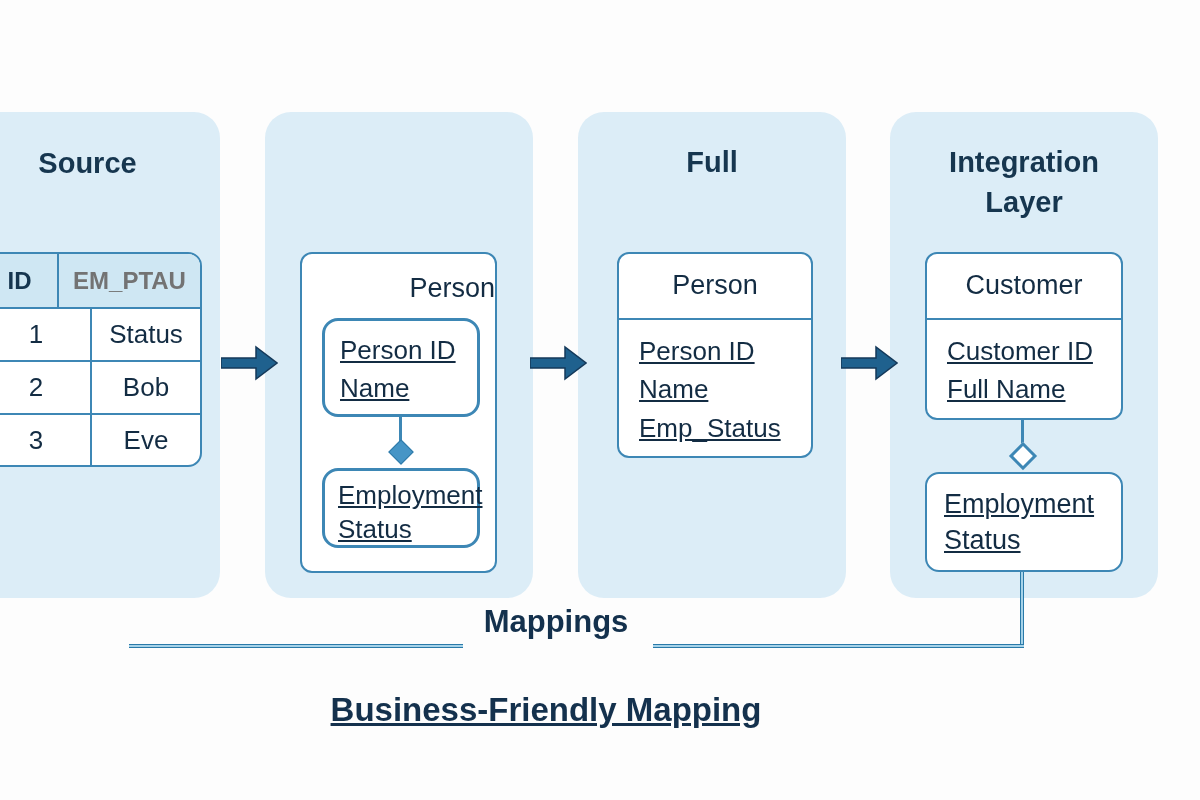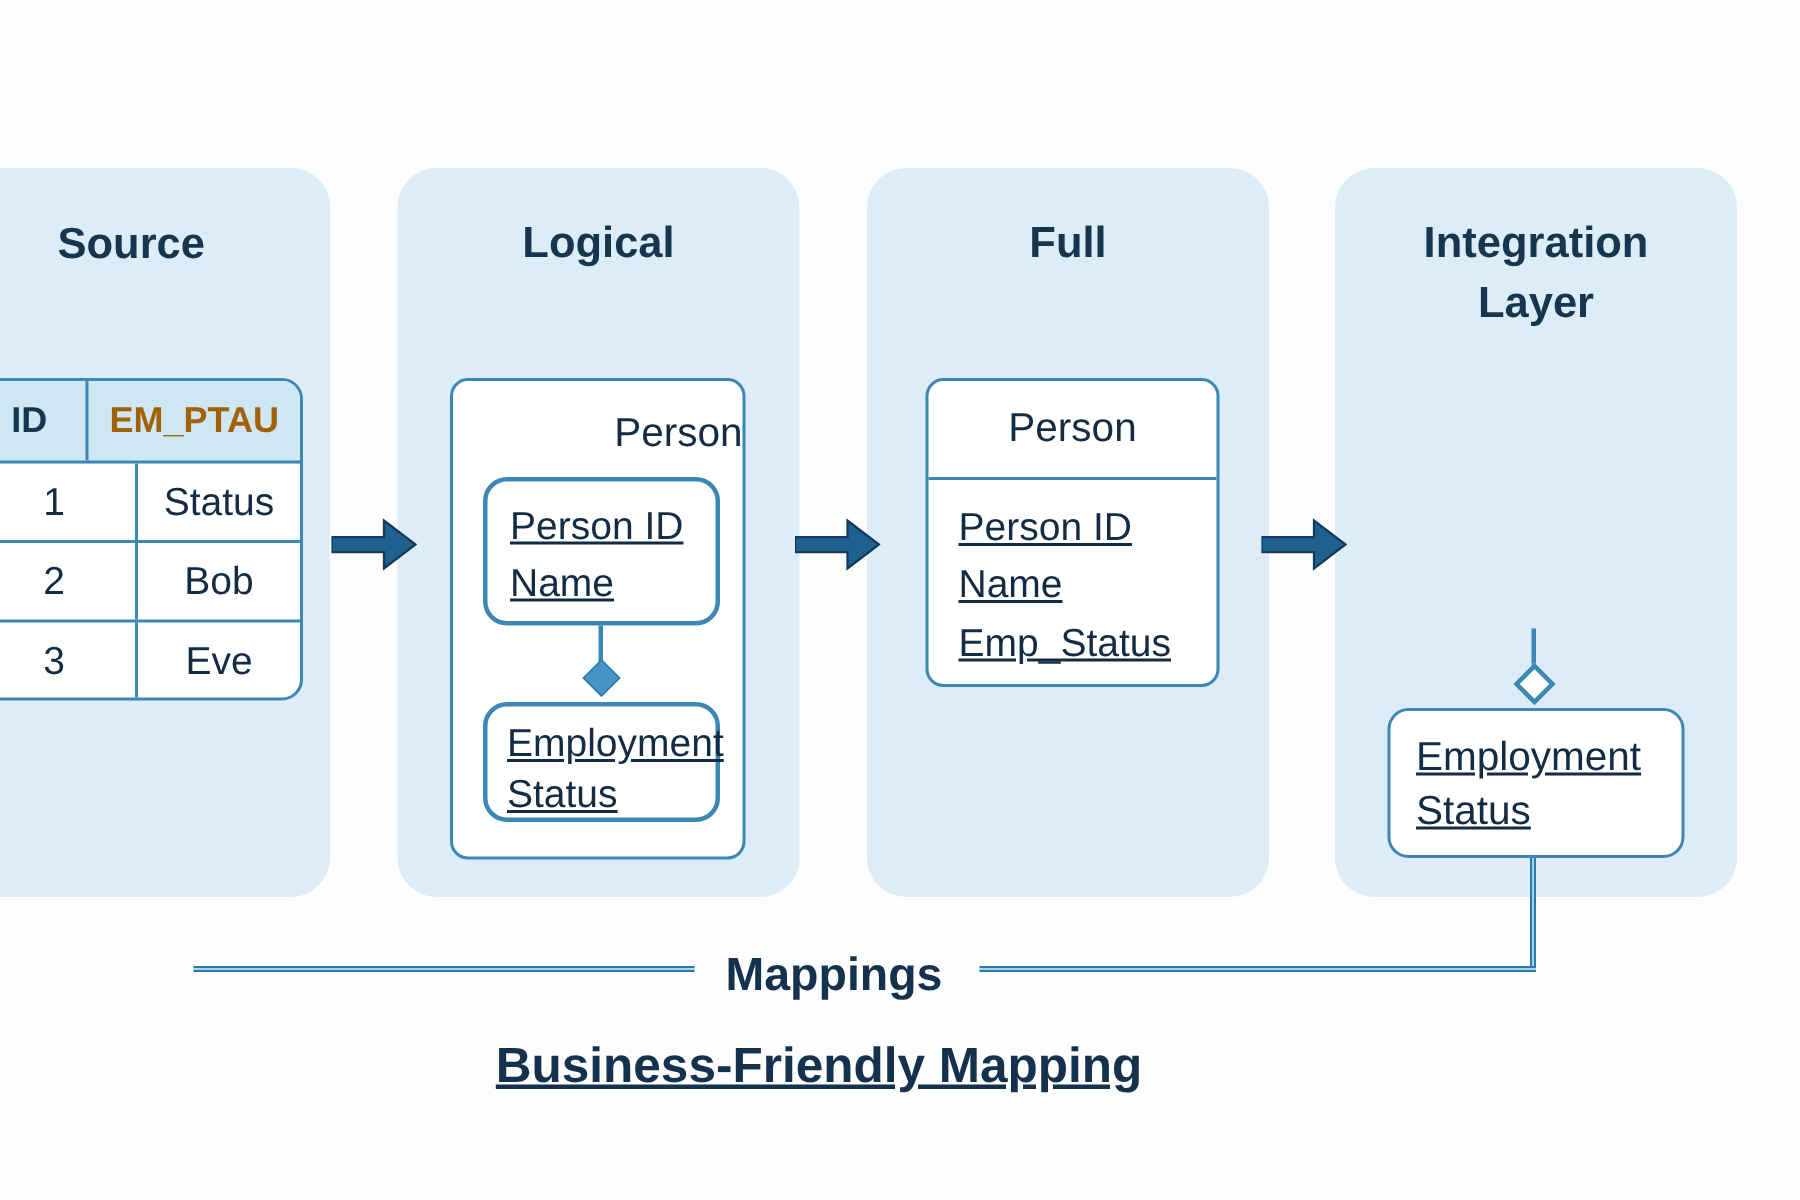--- a/index.html
+++ b/index.html
@@ -31,21 +31,21 @@
     position:absolute;left:-20px;top:252px;width:222px;height:215px;
     background:#ffffff;border:2.5px solid #3d87b5;border-radius:14px;
     overflow:hidden;box-sizing:border-box;
   }
   .tbl-row{display:flex;align-items:center;height:51px;border-bottom:2.5px solid #3d87b5;}
   .tbl-row:last-child{border-bottom:none;}
   .tbl-header{height:53px;background:#cfe7f3;font-weight:700;font-size:24px;}
   .tbl-cell-id{width:75px;text-align:center;border-right:2.5px solid #3d87b5;
     align-self:stretch;display:flex;align-items:center;justify-content:center;}
   .tbl-cell-val{flex:1;text-align:center;font-size:26px;color:#132c43;}
-  .tbl-header .tbl-cell-val{font-size:24px;color:#a16207;font-weight:700;}
+  .tbl-header .tbl-cell-val{font-size:24px;color:#737373;font-weight:700;}
   
   .ebox{
     position:absolute;background:#ffffff;
     border:2.5px solid #3d87b5;box-sizing:border-box;
   }
   .entity-name{text-align:right;font-size:27px;color:#132c43;}
   .attr-line{font-size:26px;color:#132c43;text-decoration:underline;}
   
   #lg-person{left:300px;top:252px;width:197px;height:321px;border-radius:12px;}
   #lg-person .entity-name{margin-top:19px;}
@@ -70,21 +70,21 @@
   #il-diamond{left:1013px;top:446px;width:20px;height:20px;background:#ffffff;border:3.5px solid #3d87b5;}
   .conn-h{position:absolute;height:4px;
     background:linear-gradient(180deg,#2a7aa9 0 32%,#a6d3e9 32% 68%,#2a7aa9 68% 100%);}
   .conn-v{position:absolute;width:4px;
     background:linear-gradient(90deg,#2a7aa9 0 32%,#a6d3e9 32% 68%,#2a7aa9 68% 100%);}
   #map-line-left{left:129px;top:644px;width:334px;}
   #map-line-right{left:653px;top:644px;width:371px;}
   #map-line-vert{left:1020px;top:572px;height:76px;}
   
   #mappings-label{
-    position:absolute;left:456px;top:632px;width:200px;text-align:center;
+    position:absolute;left:456px;top:604px;width:200px;text-align:center;
     font-weight:700;font-size:31px;color:#14314d;
   }
   #business-label{
     position:absolute;left:196px;top:691px;width:700px;text-align:center;
     font-weight:700;font-size:33px;color:#14314d;text-decoration:underline;
   }
   
   .flow-arrow{position:absolute;top:345px;width:57px;height:36px;}
   #arrow-1{left:221px;}
   #arrow-2{left:530px;}
@@ -112,21 +112,20 @@
       <div class="tbl-cell-val">Bob</div>
     </div>
     <div class="tbl-row">
       <div class="tbl-cell-id tbl-cell-val">3</div>
       <div class="tbl-cell-val">Eve</div>
     </div>
   </div>
 
   <div class="panel" id="panel-logical">
     <div class="panel-title">
-      <div>Logical</div>
     </div>
   </div>
   <div class="ebox" id="lg-person">
     <div class="entity-name">Person</div>
   </div>
   <div class="ebox" id="lg-attrbox1">
     <div class="attr-line">Person ID</div>
     <div class="attr-line">Name</div>
   </div>
   <div class="vline" id="lg-vline"></div>
@@ -151,20 +150,29 @@
       <div class="attr-line">Emp_Status</div>
     </div>
   </div>
 
   <div class="panel" id="panel-integration">
     <div class="panel-title">
       <div>Integration</div>
       <div>Layer</div>
     </div>
   </div>
+  <div class="ebox" id="il-customer">
+    <div class="entity-head">
+      <div class="entity-name">Customer</div>
+    </div>
+    <div class="attrs">
+      <div class="attr-line">Customer ID</div>
+      <div class="attr-line">Full Name</div>
+    </div>
+  </div>
   <div class="vline" id="il-vline"></div>
   <div class="diamond" id="il-diamond"></div>
   <div class="ebox" id="il-empstatus">
     <div class="attr-line">Employment</div>
     <div class="attr-line">Status</div>
   </div>
 
   <svg class="flow-arrow" id="arrow-1" viewBox="0 0 57 36">
     <polygon points="0,13 35,13 35,2 56,18 35,34 35,23 0,23" fill="#1f618e" stroke="#14395a" stroke-width="1.5"></polygon>
   </svg>

